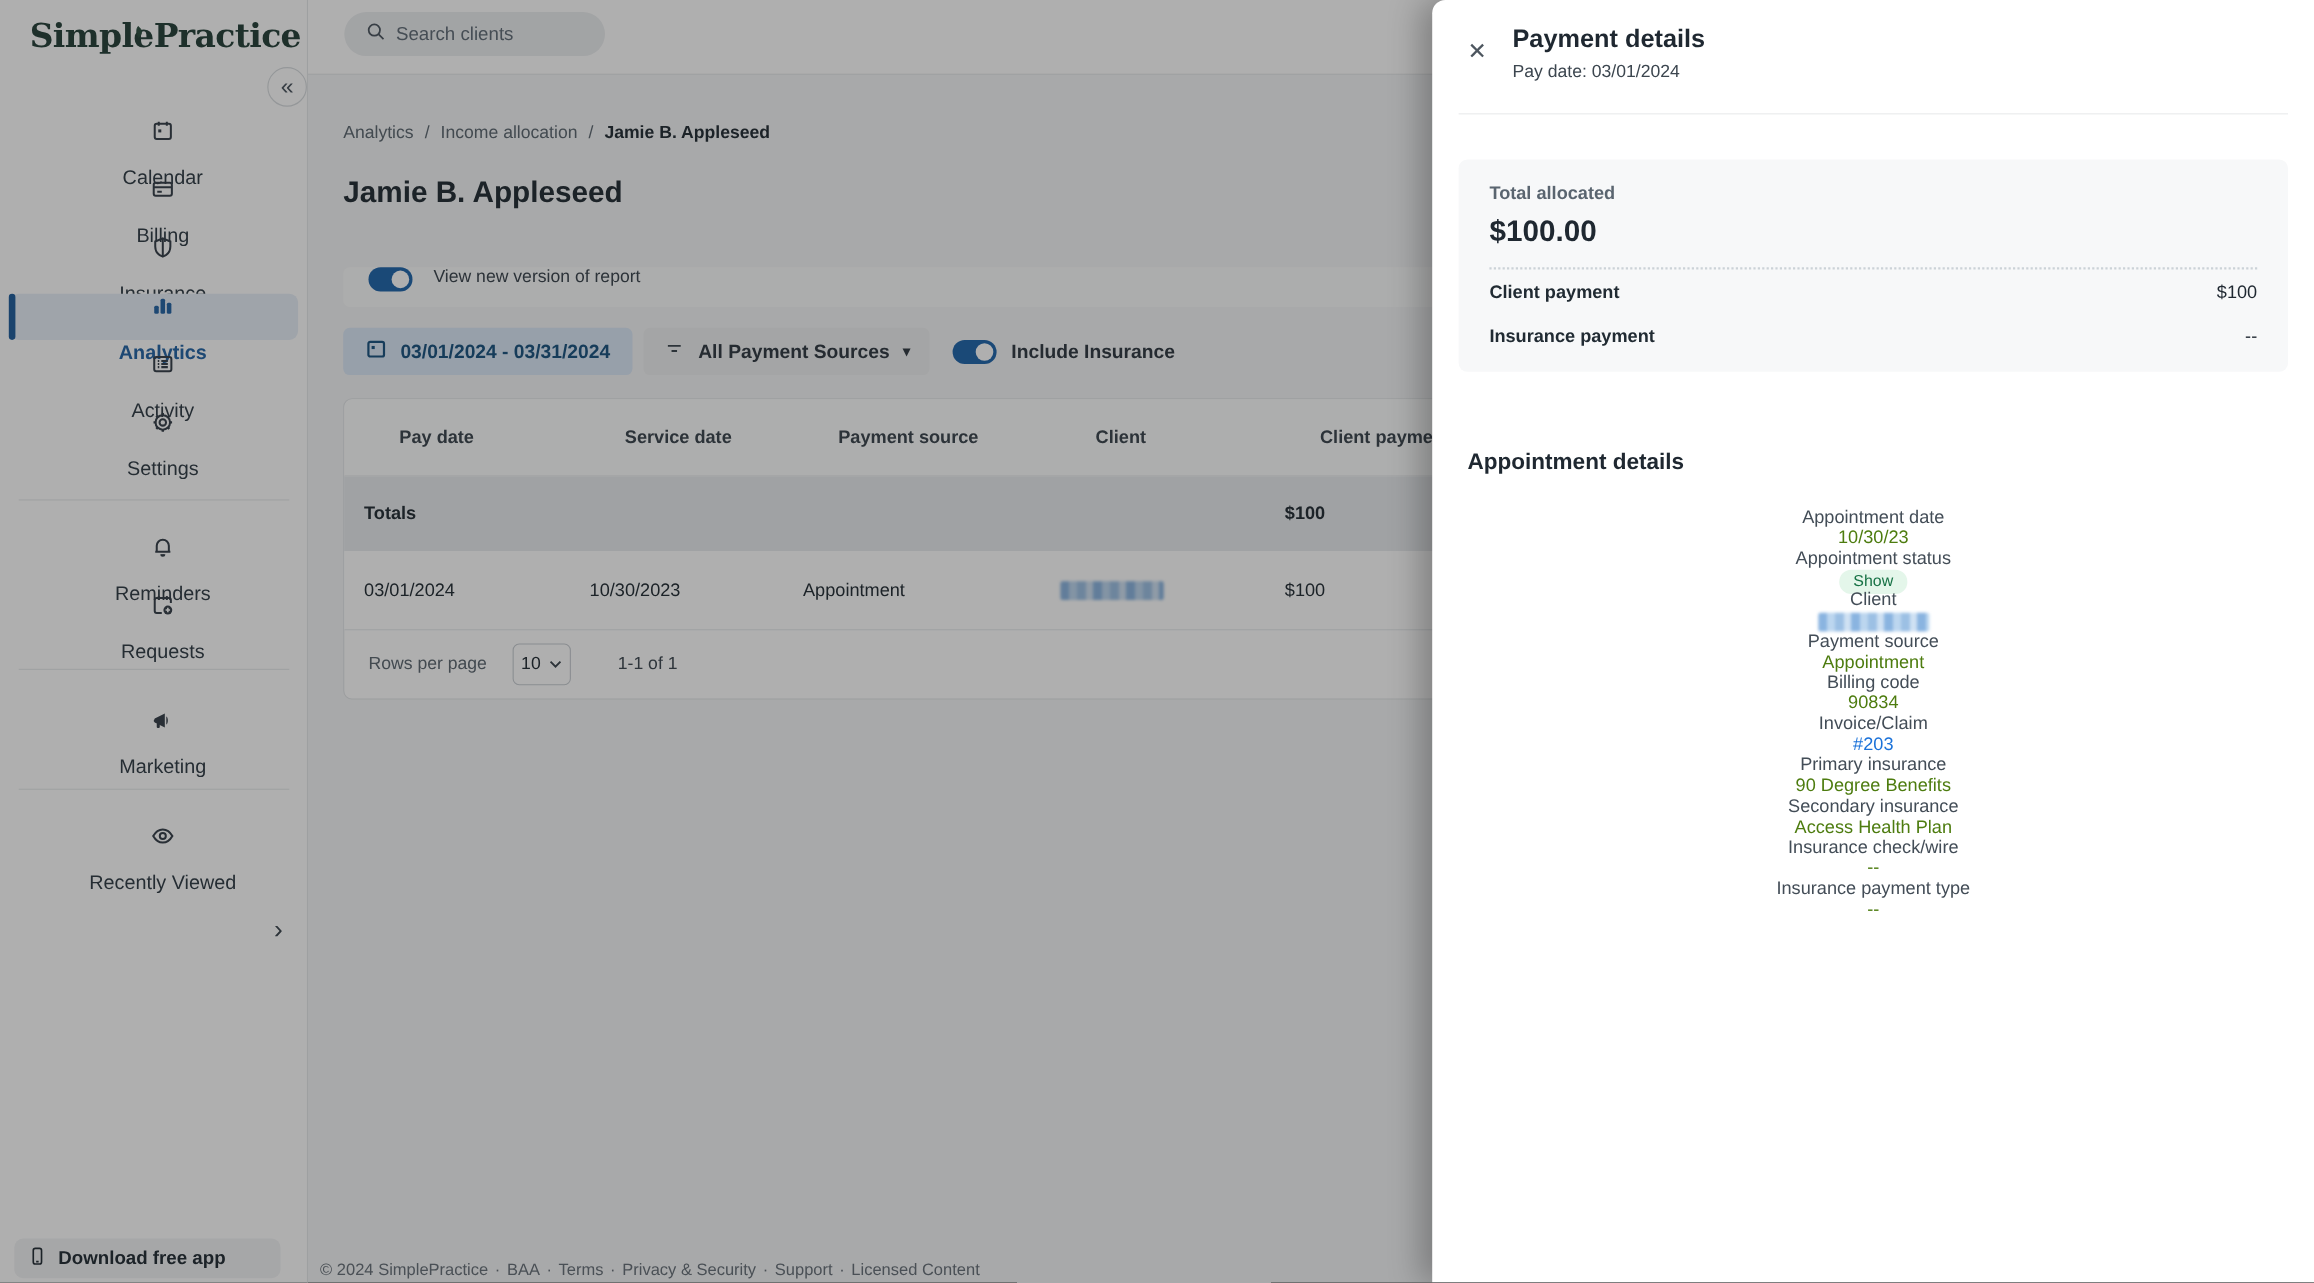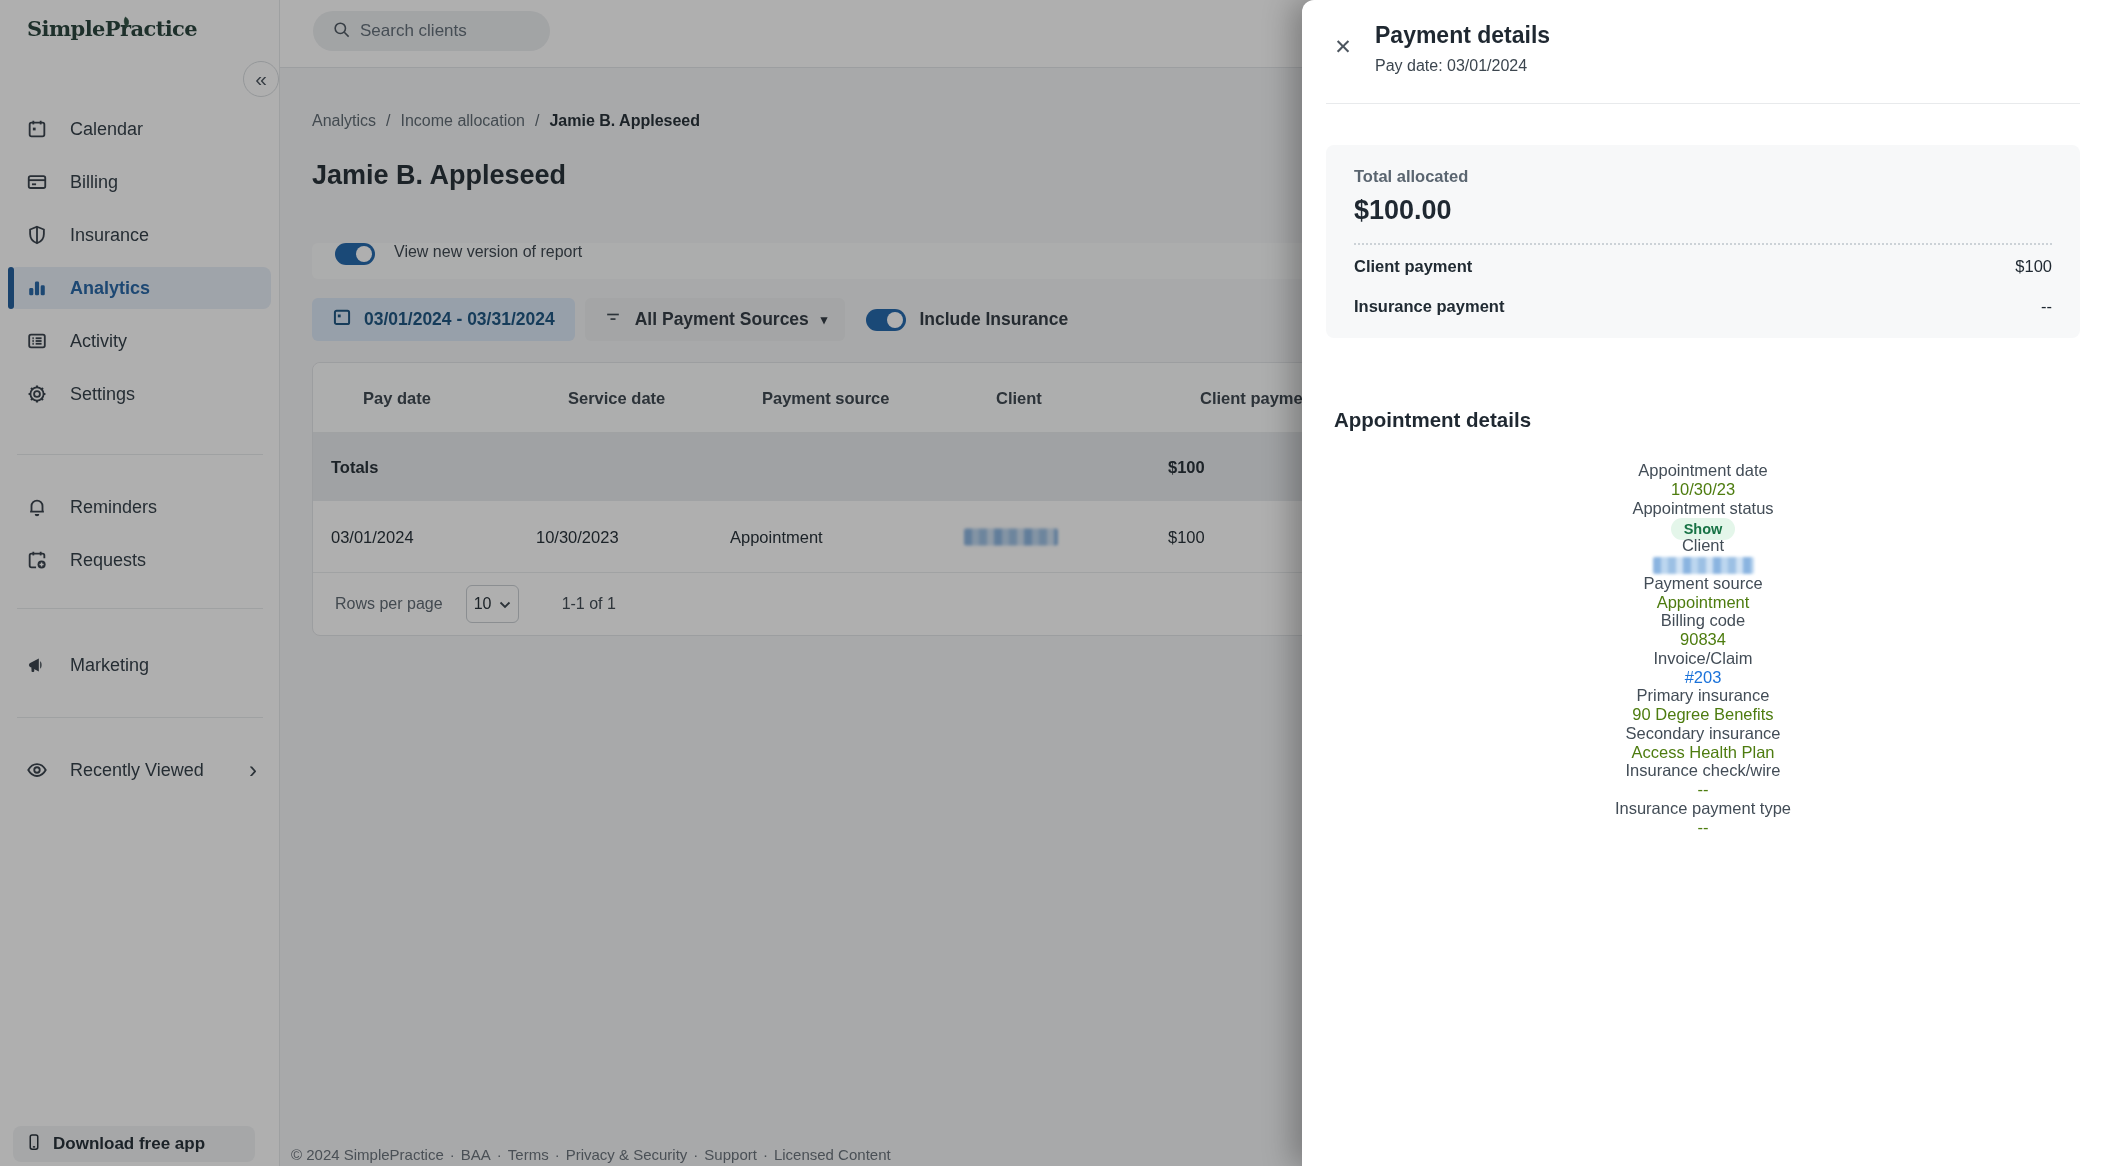--- a/index.html
+++ b/index.html
@@ -4,25 +4,25 @@
 <style>
   * { margin:0; padding:0; box-sizing:border-box; }
   html,body { background:#2b2b2b; }
   body { font-family:"Liberation Sans", sans-serif; }
   #root { position:relative; width:2104px; height:1166px; overflow:hidden; background:#f5f6f7; }
 
   
   .app-layer { position:absolute; inset:0; }
 
   .sidebar { position:absolute; left:0; top:0; width:280px; height:1166px; background:#ffffff; border-right:1px solid #e5e8ea; }
-  .logo { position:absolute; left:27px; top:16px; font-family:"DejaVu Serif", serif; font-weight:600; font-size:21px; letter-spacing:-0.6px; color:#233f38; }
+  .logo { position:absolute; left:27px; top:16px; font-family:"DejaVu Serif", serif; font-weight:600; font-size:30px; letter-spacing:-0.6px; color:#233f38; }
   .logo .leaf { position:absolute; left:92px; top:-7px; }
 
   .nav { position:absolute; left:0; top:108px; width:280px; padding:0 9px; display:flex; flex-direction:column; gap:11px; }
-  .nav-item { position:relative; display:flex; align-items:center; height:42px; border-radius:8px; padding-left:16px; gap:21px; color:#2e3a44; font-size:18px; }
+  .nav-item { position:relative; display:flex; align-items:center; height:42px; border-radius:8px; padding-left:16px; gap:21px; color:#2e3a44; font-size:18px;flex-direction:column; }
   .nav-item .nav-ic { width:24px; height:24px; display:flex; align-items:center; justify-content:center; }
   .nav-item.active { background:#e7eef7; color:#2263a5; font-weight:700; }
   .nav-item.active::before { content:""; position:absolute; left:-1px; top:0; width:6px; height:42px; border-radius:3px; background:#1d5c9c; }
   .nav-divider { height:1px; background:#e7eaec; margin:0 8px; }
   .nd-a { margin-top:28px; margin-bottom:20px; }
   .nd-b { margin-top:16px; margin-bottom:24px; }
   .nd-c { margin-top:20px; margin-bottom:20px; }
   .nav-chevron { margin-left:auto; margin-right:14px; font-size:24px; color:#39434c; line-height:1; }
 
   .download-app { position:absolute; left:13px; top:1126px; width:242px; height:36px; background:#f2f3f5; border-radius:8px; display:flex; align-items:center; gap:10px; padding-left:12px; font-size:17px; font-weight:700; color:#212b33; }
@@ -86,21 +86,21 @@
   .alloc-row { display:flex; justify-content:space-between; align-items:center; height:38px; margin-top:2px; }
   .alloc-row .al { font-size:16.5px; font-weight:600; color:#212b33; }
   .alloc-row .av { font-size:16.5px; color:#1f2831; }
   .muted-dash { color:#4d565f; }
 
   .appt-heading { position:absolute; left:32px; top:408px; font-size:20.5px; font-weight:700; color:#1f2831; }
   .details { position:absolute; left:32px; top:461px; width:738px; display:flex; flex-direction:column; }
   .d-row { display:flex; justify-content:space-between; align-items:center; height:37.5px;flex-direction:column; }
   .d-label { font-size:16.5px; color:#434d57; }
   .d-value { font-size:16.5px; color:#4d7c0f; }
-  .badge-show { background:#e4f6ea; color:#177245; font-size:14.5px; font-weight:700; padding:3px 13px; border-radius:12px; }
+  .badge-show { background:#e4f6ea; color:#177245; font-size:14.5px; font-weight:400; padding:3px 13px; border-radius:12px; }
   .link { color:#1b72d9; }
   .redact-panel { width:101px; }
 </style>
 </head>
 <body>
 
 <div id="root">
 
   <div class="app-layer">
 

